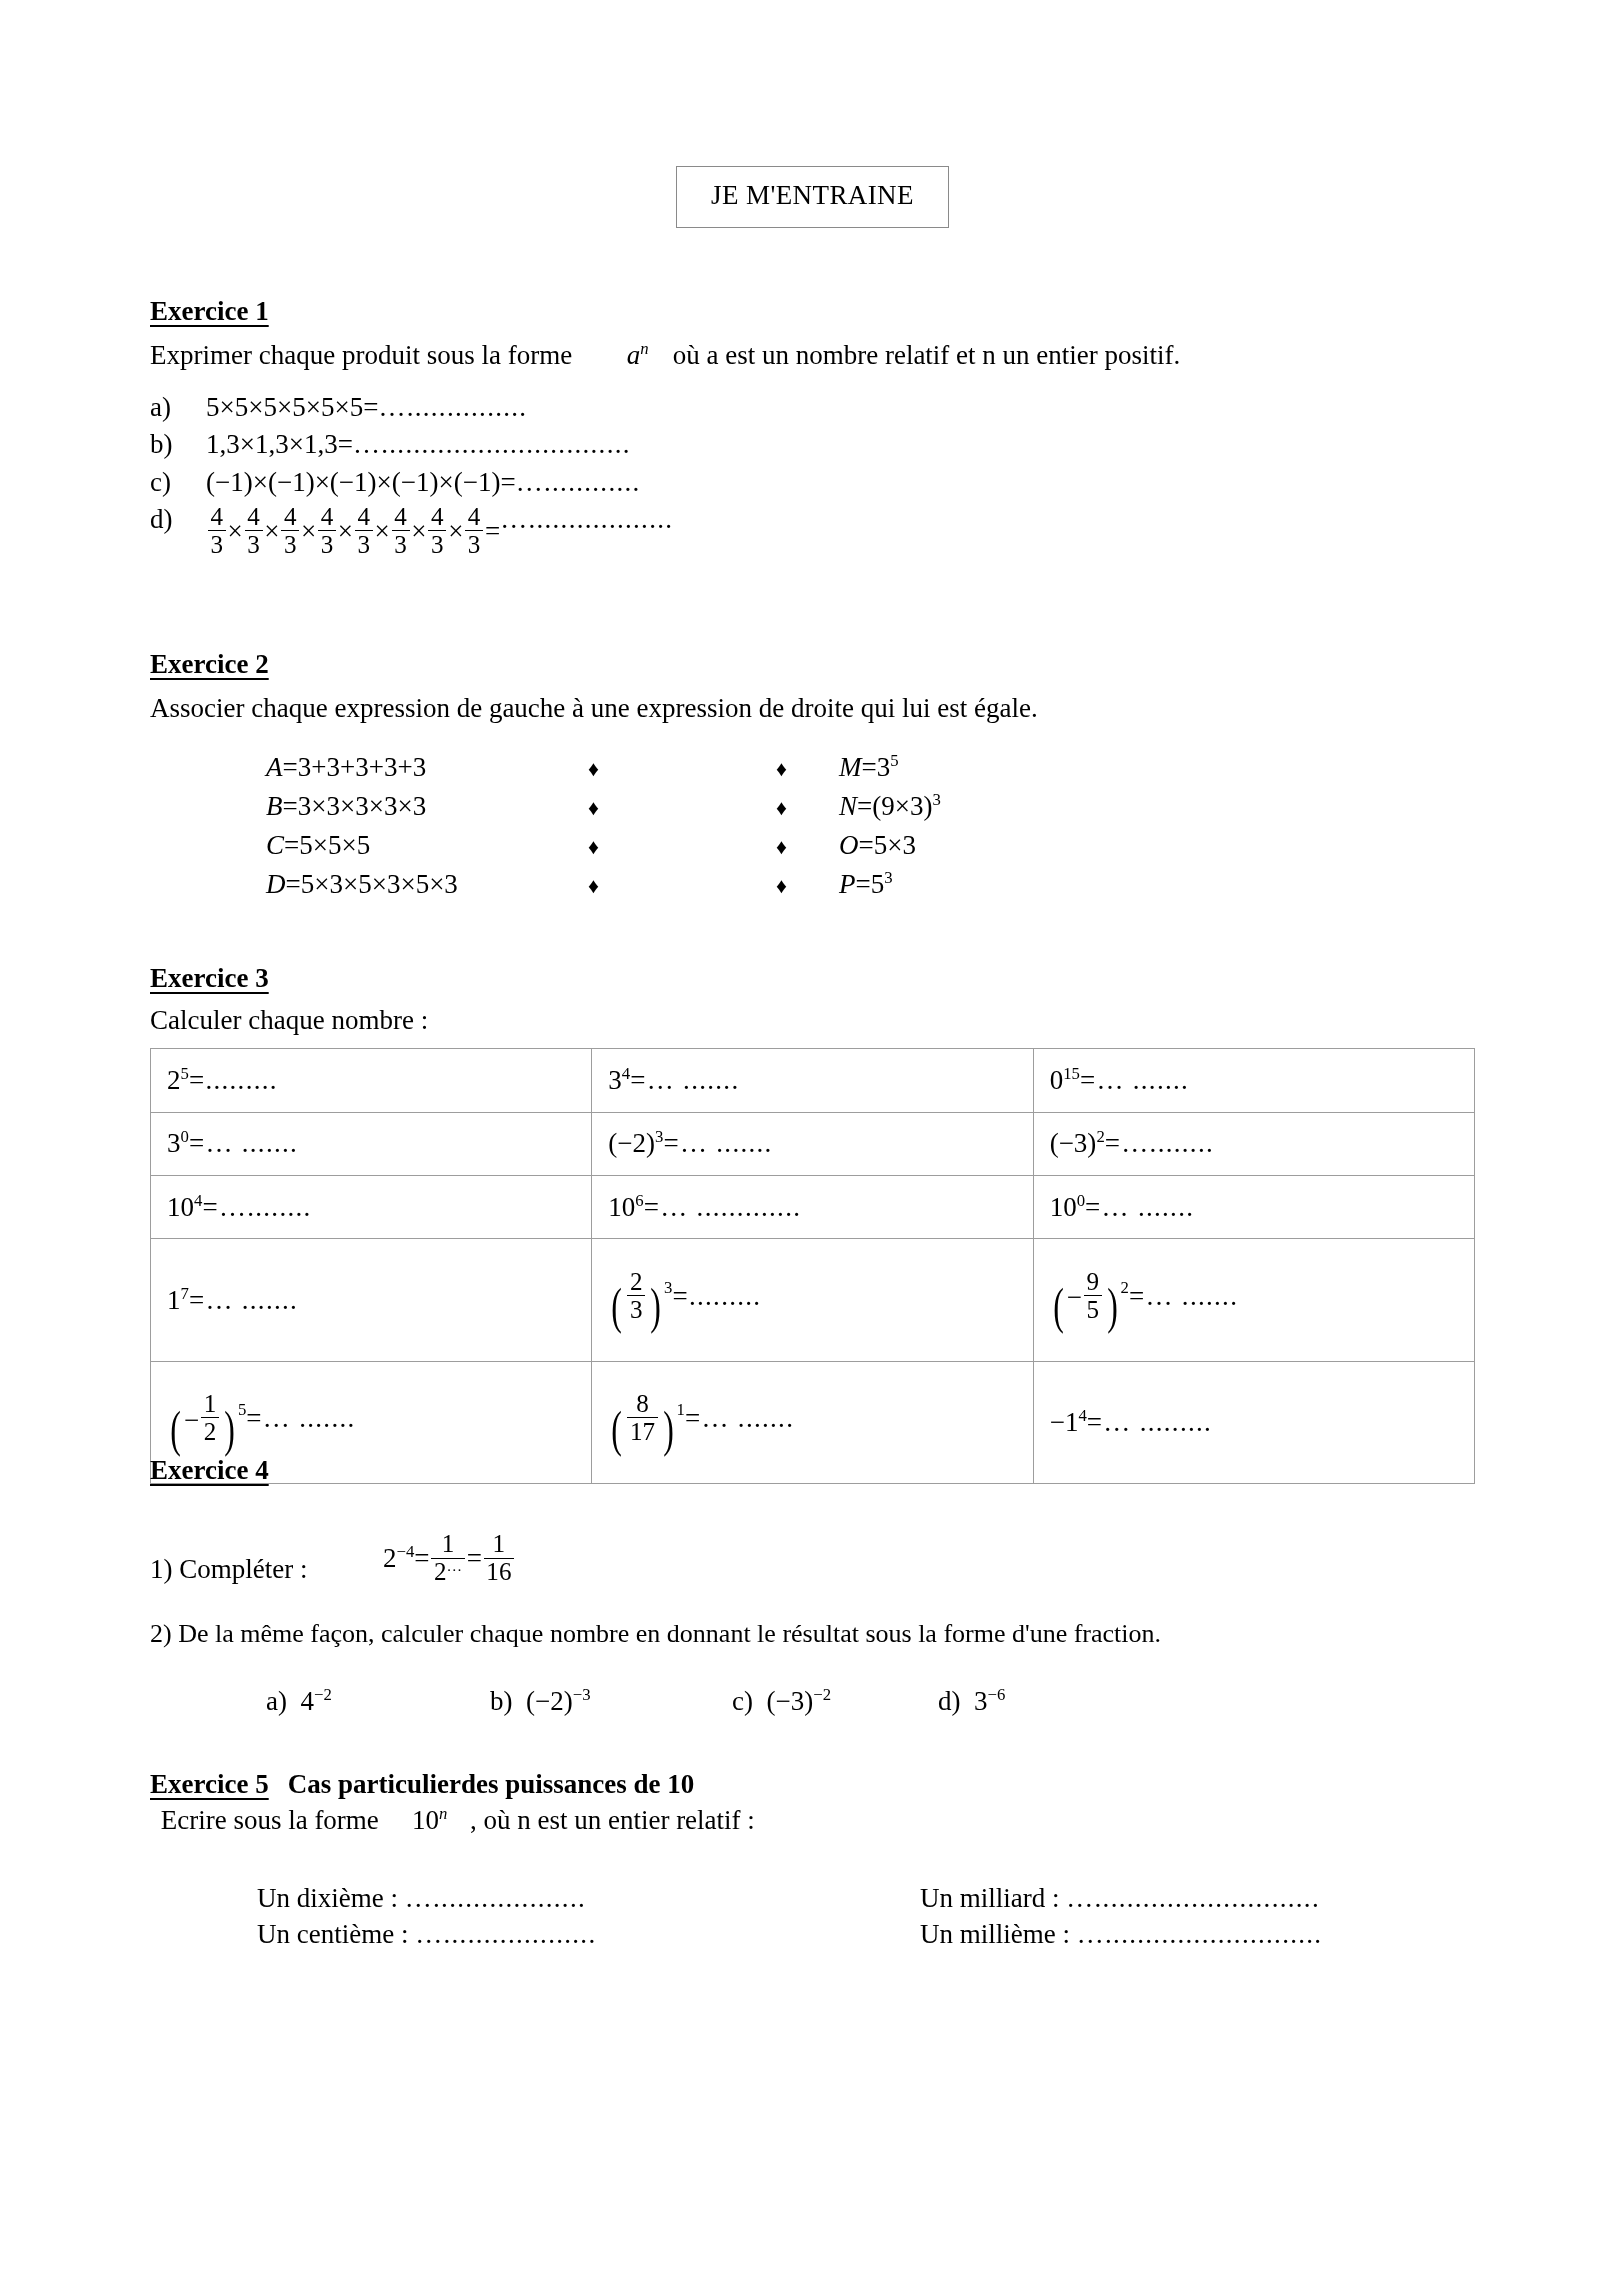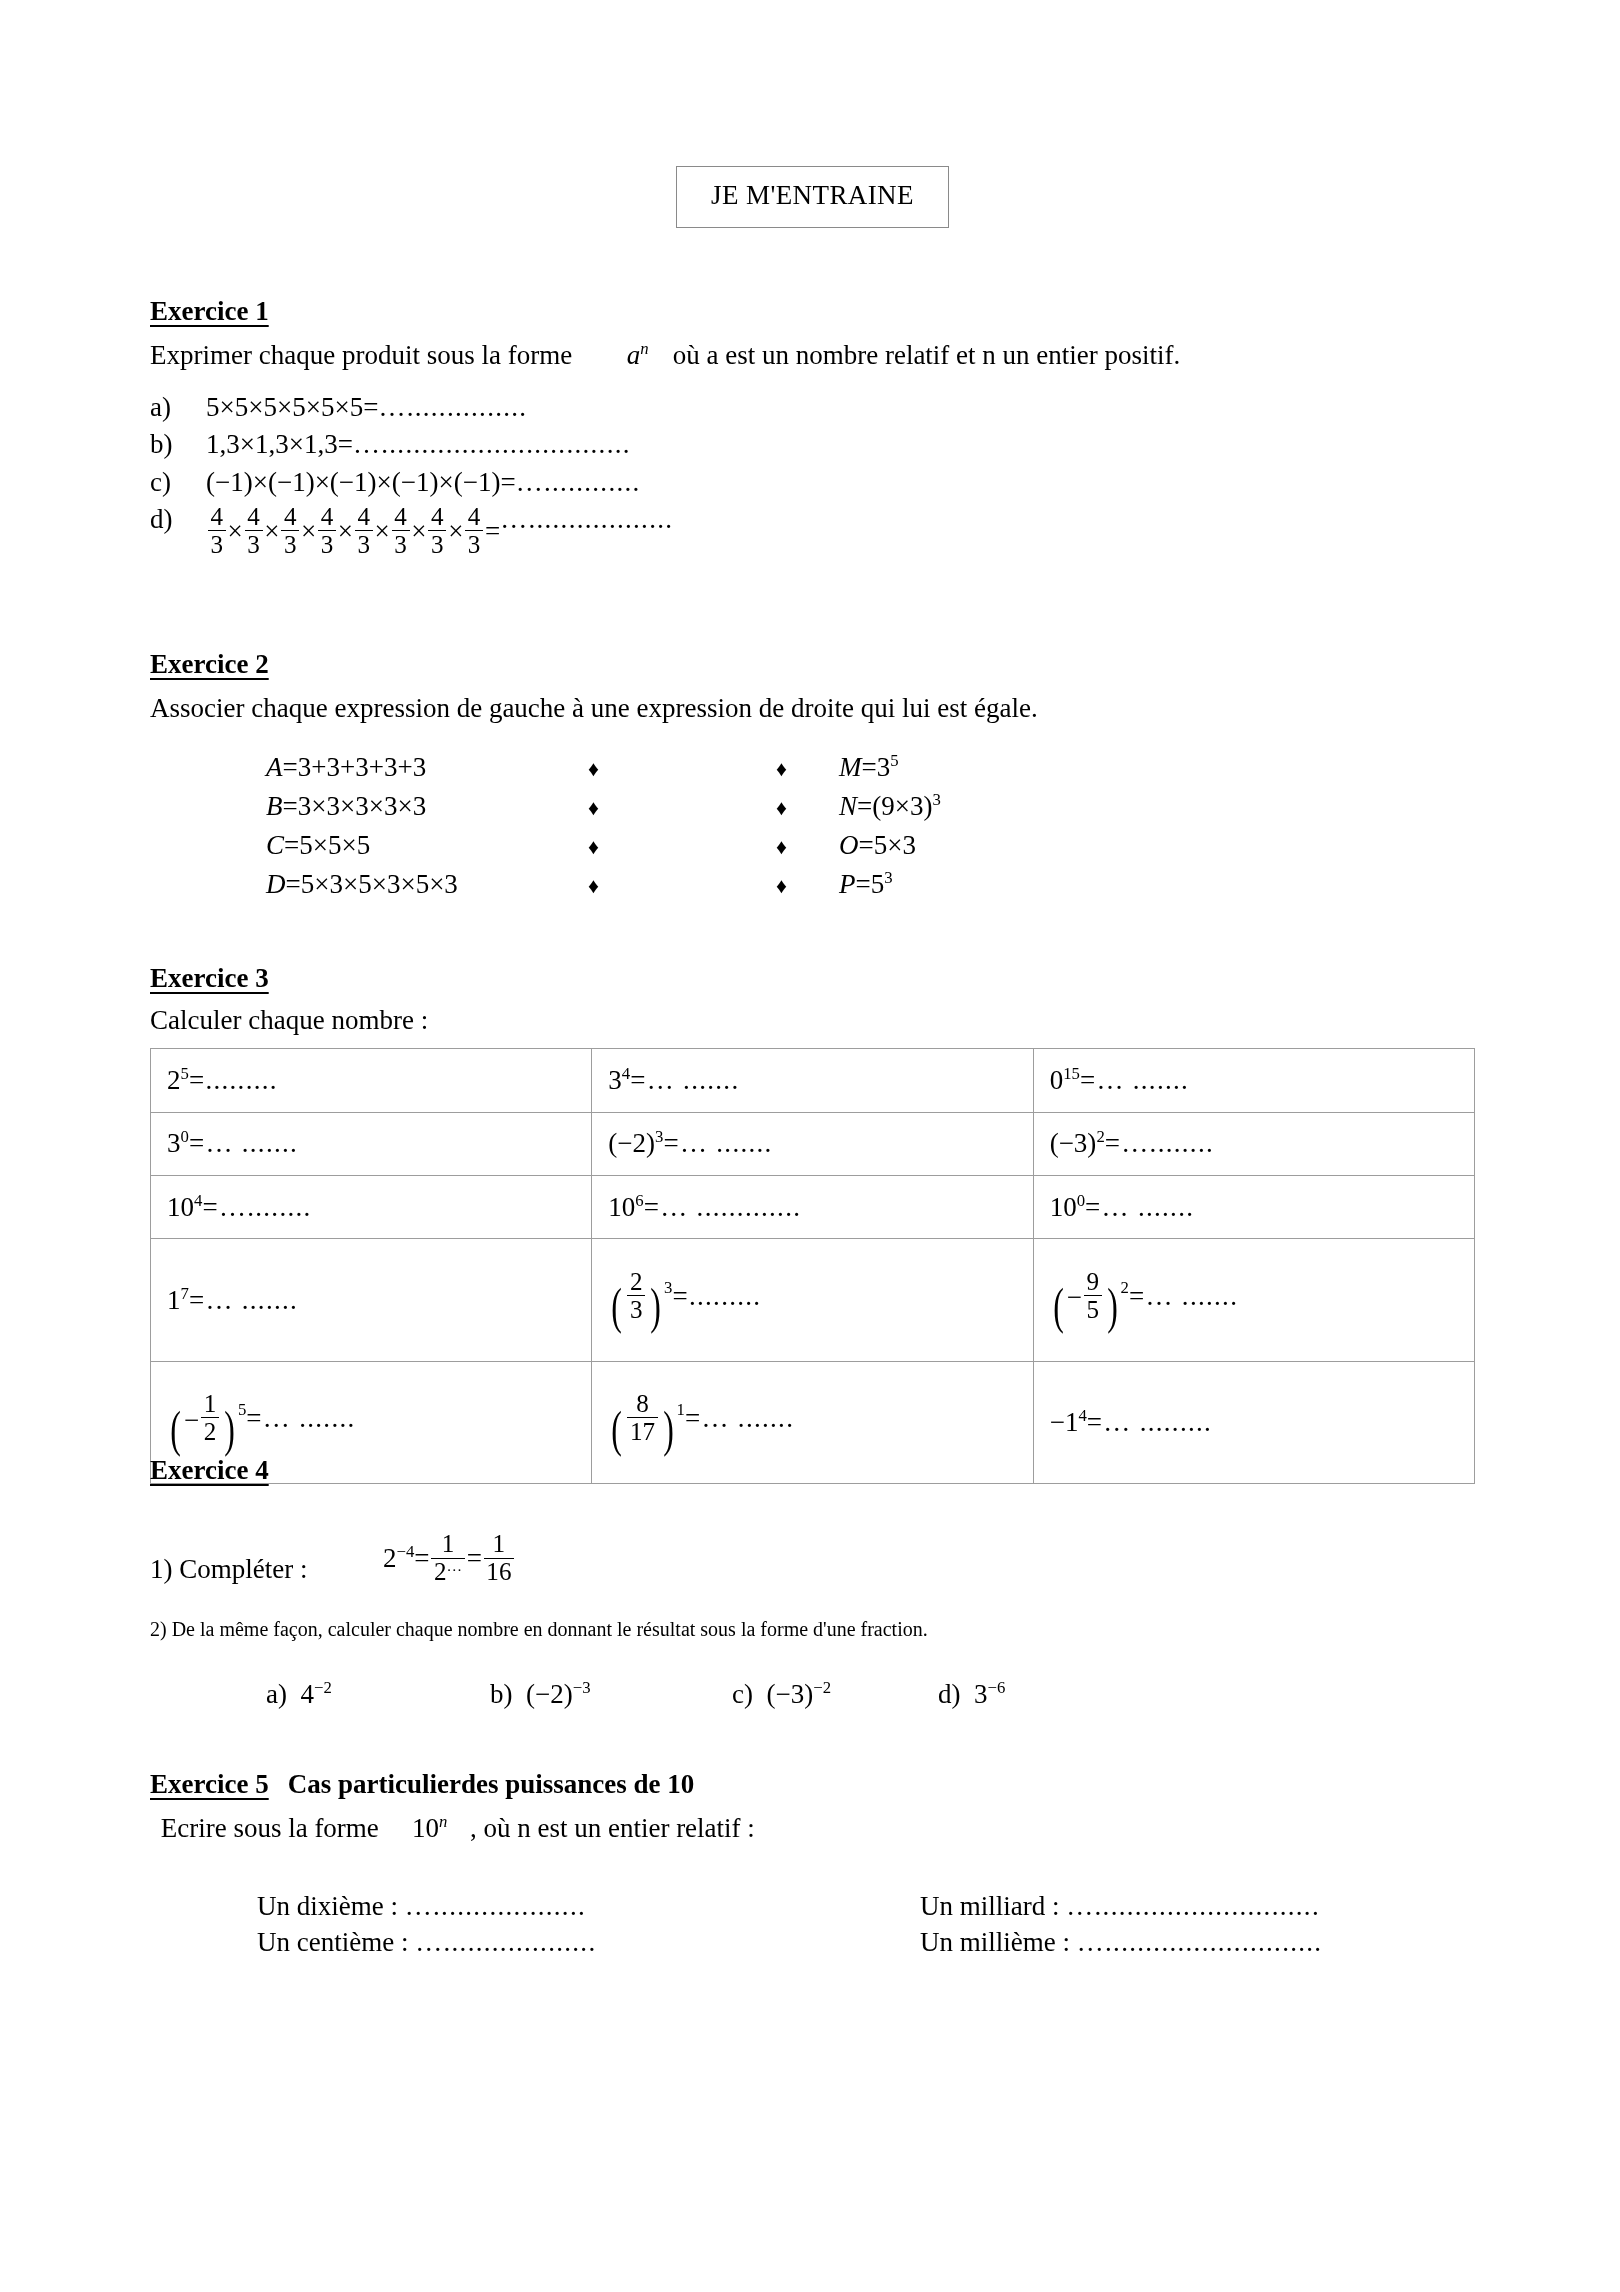--- a/index.html
+++ b/index.html
@@ -173,36 +173,36 @@
 
   
   #sec-ex4 { top: 1455px; }
   .ex4-line1 {
     margin-top: 45px;
     display: flex;
     align-items: flex-end;
     font-size: 27px;
   }
   .ex4-line1 .lead { width: 233px; flex: none; }
-  .ex4-line2 { margin-top: 32px; font-size: 20px; }
+  .ex4-line2 { margin-top: 32px; font-size: 26px; }
   .ex4-items {
     margin-top: 36px;
     margin-left: 116px;
     display: flex;
     font-size: 27px;
     align-items: baseline;
   }
   .ex4-items .it { flex: none; }
   .it-a { width: 224px; }
   .it-b { width: 242px; }
   .it-c { width: 206px; }
 
   
   #sec-ex5 { top: 1769px; }
-  .ex5-sub { margin-top: 13px; font-size: 27px; padding-left: 10.7px; }
+  .ex5-sub { margin-top: 5px; font-size: 27px; padding-left: 10.7px; }
   .ex5-cols {
     margin-top: 45px;
     display: flex;
     font-size: 27px;
   }
   .ex5-col-l { width: 770px; flex: none; padding-left: 107px; box-sizing: border-box; }
   .ex5-col-r { flex: 1; }
   .ex5-line { line-height: 1.32; white-space: nowrap; }
 </style>
 </head>

